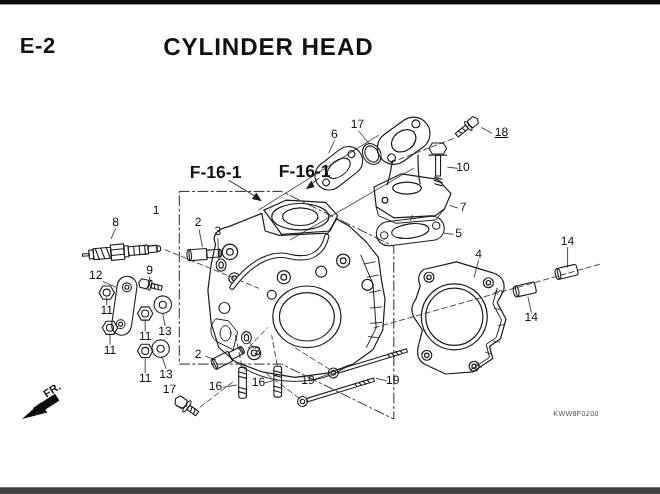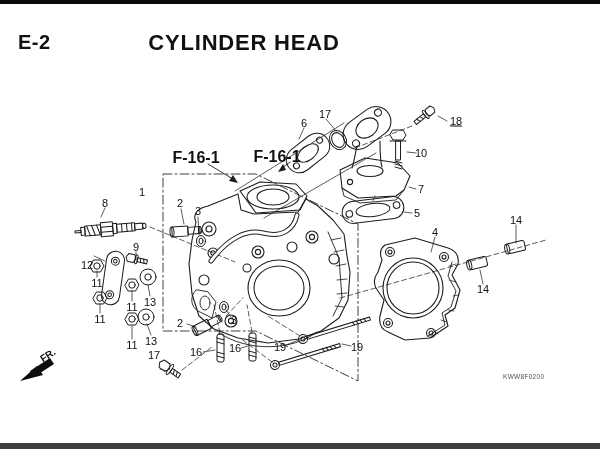--- a/index.html
+++ b/index.html
@@ -350,21 +350,21 @@
       <polygon points="50,358 54,364 34,377 30,371"></polygon>
       <polygon points="20,381 37,366 43,375"></polygon>
     </g>
   </svg>
 
   <div id="labels">
       <span class="part-label" style="left: 142px; top: 192px;">1</span>
       <span class="part-label" style="left: 105px; top: 203px;">8</span>
       <span class="part-label" style="left: 180px; top: 203px;">2</span>
       <span class="part-label" style="left: 198px; top: 211px;">3</span>
-      <span class="part-label" style="left: 87px; top: 265px;">12</span>
+      <span class="part-label" style="left: 87px; top: 251px;">12</span>
       <span class="part-label" style="left: 136px; top: 247px;">9</span>
       <span class="part-label" style="left: 97px; top: 283px;">11</span>
       <span class="part-label" style="left: 150px; top: 302px;">13</span>
       <span class="part-label" style="left: 132px; top: 307px;">11</span>
       <span class="part-label" style="left: 100px; top: 319px;">11</span>
       <span class="part-label" style="left: 180px; top: 323px;">2</span>
       <span class="part-label" style="left: 234px; top: 320px;">3</span>
       <span class="part-label" style="left: 132px; top: 345px;">11</span>
       <span class="part-label" style="left: 151px; top: 341px;">13</span>
       <span class="part-label" style="left: 196px; top: 352px;">16</span>

